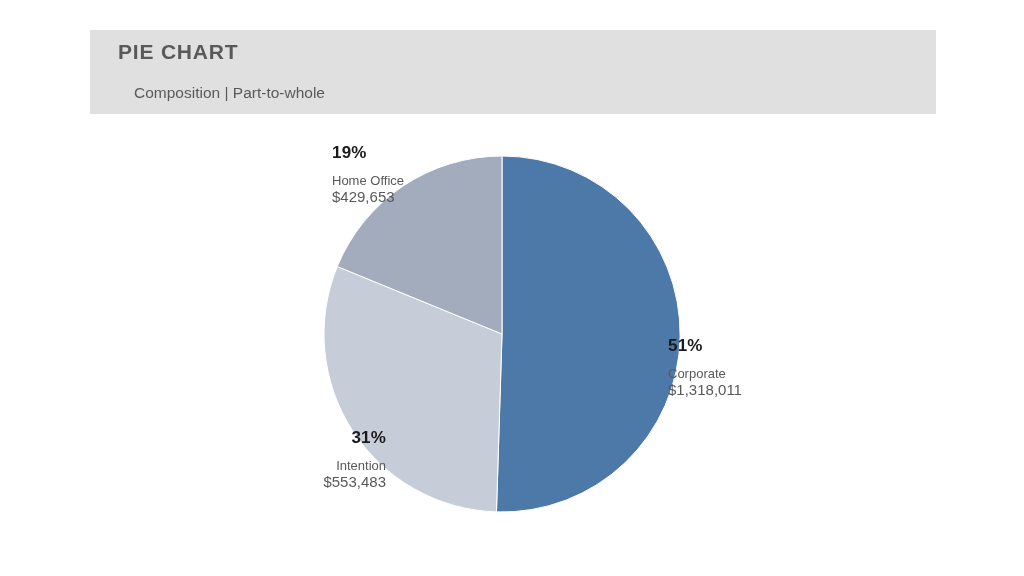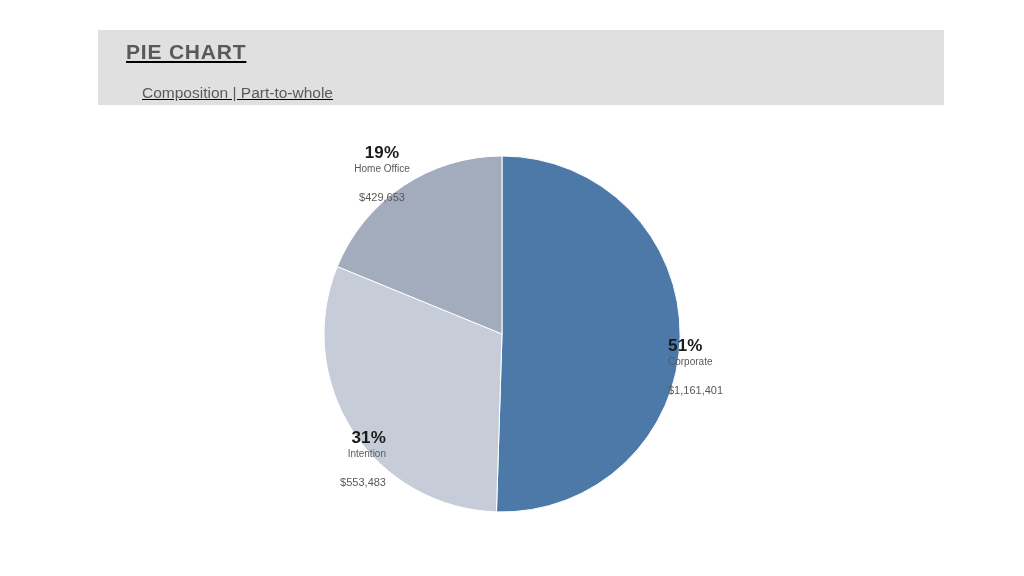--- a/index.html
+++ b/index.html
@@ -11,28 +11,27 @@
     height: 576px;
     background: #ffffff;
     font-family: "Liberation Sans", sans-serif;
     position: relative;
     overflow: hidden;
   }
 
   
   #header-banner {
     position: absolute;
-    left: 98px;
+    left: 90px;
     top: 30px;
     width: 846px;
-    height: 75px;
+    height: 84px;
     background: #e0e0e0;
     box-sizing: border-box;
     padding: 8px 0 0 28px;
-    text-decoration: underline;
   }
   #header-title {
     font-size: 21px;
     font-weight: bold;
     color: #595959;
     letter-spacing: 0.8px;
     line-height: 27px;
     margin: 0;
   }
   .header-subtitle {
@@ -64,48 +63,47 @@
   }
   .slice-label .pct {
     display: block;
     font-size: 17px;
     font-weight: bold;
     color: #1a1a1a;
     letter-spacing: 0.2px;
   }
   .slice-label .cat {
     display: block;
-    font-size: 10px;
+    font-size: 13px;
     color: #595959;
-    margin-top: 1px;
+    margin-top: 12px;
   }
   .slice-label .val {
     display: block;
-    font-size: 11px;
+    font-size: 15px;
     color: #595959;
-    margin-top: 17px;
+    margin-top: 0;
   }
 
   #label-consumer {
     left: 668px;
     top: 336px;
     width: 90px;
     text-align: left;
   }
   #label-corporate {
     left: 282px;
     top: 428px;
     width: 104px;
     text-align: right;
   }
   #label-home-office {
     left: 332px;
     top: 143px;
     width: 100px;
-    text-align: center;
   }
 </style>
 </head>
 <body>
 
 <div id="header-banner">
   <div id="header-title">PIE CHART</div>
   <div class="header-subtitle">Composition | Part-to-whole</div>
 </div>
 
@@ -115,21 +113,21 @@
     <g id="pie-slices">
         <path d="M 502 334 L 502.00 156.00 A 178 178 0 1 1 496.46 511.91 Z" fill="#4D79A8" stroke="#ffffff" stroke-width="1"></path>
         <path d="M 502 334 L 496.46 511.91 A 178 178 0 0 1 337.29 266.52 Z" fill="#C6CDD8" stroke="#ffffff" stroke-width="1"></path>
         <path d="M 502 334 L 337.29 266.52 A 178 178 0 0 1 502.00 156.00 Z" fill="#A3ACBC" stroke="#ffffff" stroke-width="1"></path>
       </g>
   </svg>
 
   <div class="slice-label" id="label-consumer">
     <span class="pct">51%</span>
     <span class="cat">Corporate</span>
-    <span class="val">$1,161,401</span>
+    <span class="val">$1,318,011</span>
   </div>
 
   <div class="slice-label" id="label-corporate">
     <span class="pct">31%</span>
     <span class="cat">Intention</span>
     <span class="val">$553,483</span>
   </div>
 
   <div class="slice-label" id="label-home-office">
     <span class="pct">19%</span>

